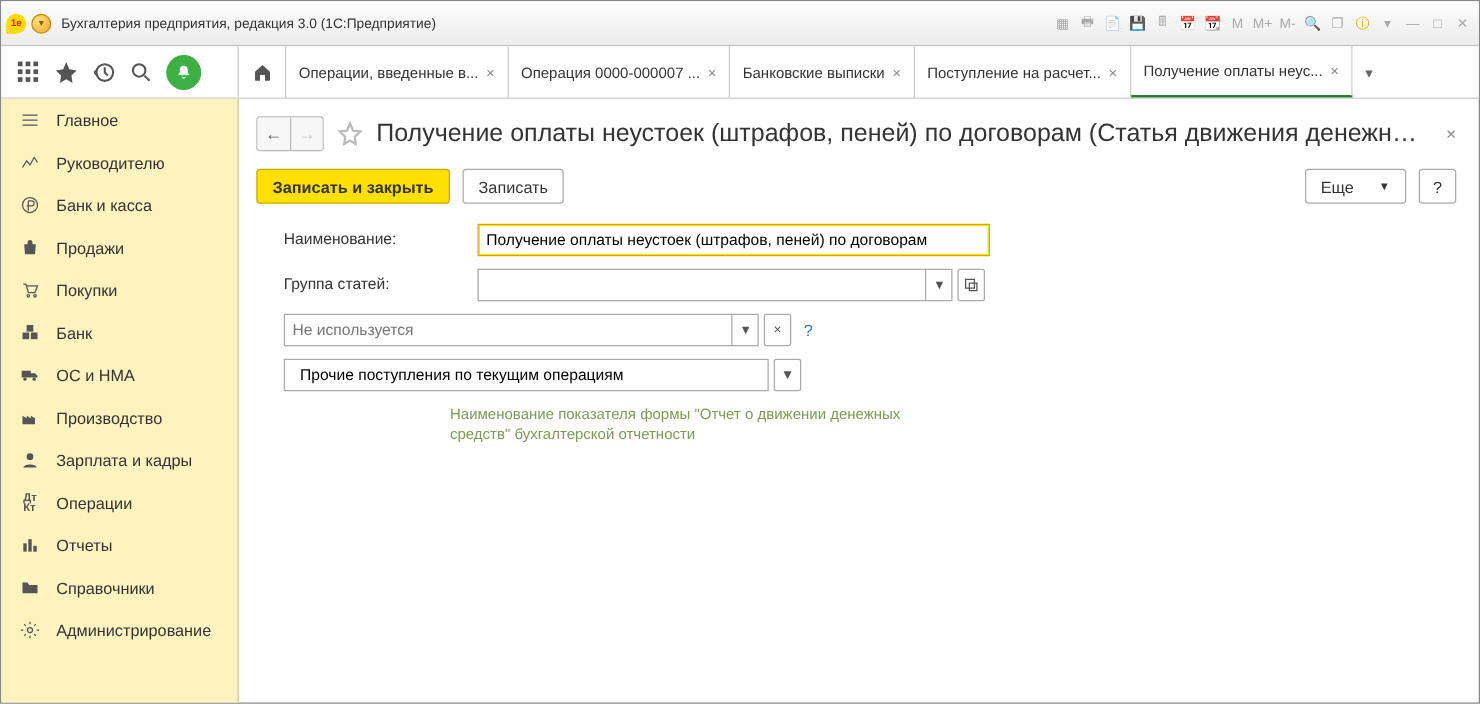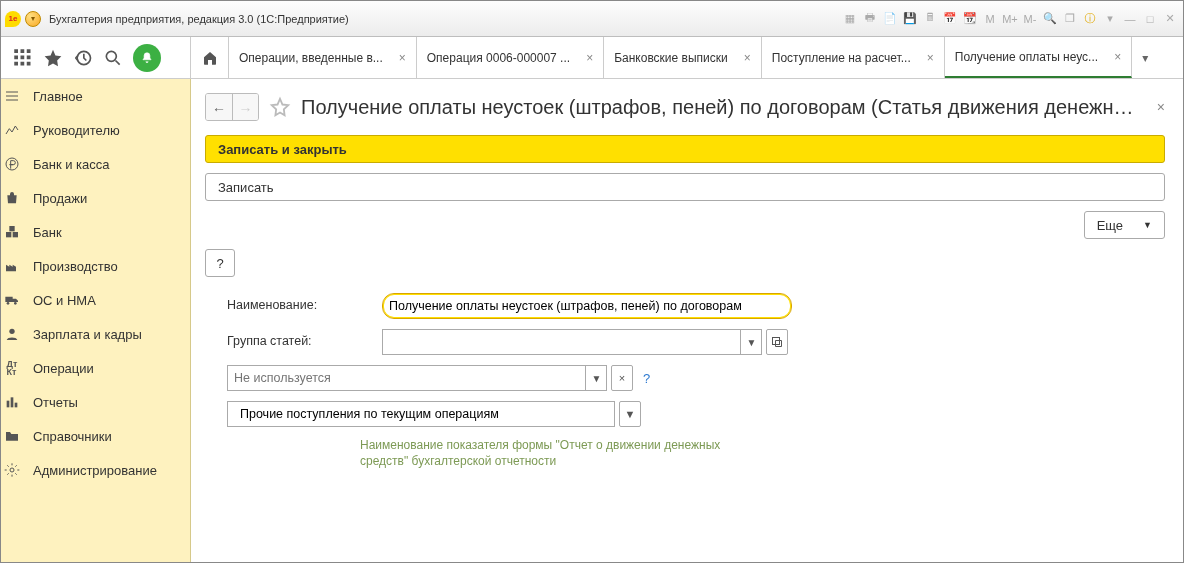--- a/index.html
+++ b/index.html
@@ -63,60 +63,60 @@
   .apps-icon, .star-icon, .history-icon, .search-icon-tb { width:20px;height:20px;display:flex;align-items:center;justify-content:center; color:#555;}
   .bell-circle {
     width:28px;height:28px;border-radius:50%;background:#3cb043;display:flex;align-items:center;justify-content:center;
   }
   .bell-circle svg{width:14px;height:14px;fill:#fff;stroke:#fff;}
   .toolbar-tabs { flex:1; display:flex; align-items:stretch; }
   .home-btn {
     width:38px;display:flex;align-items:center;justify-content:center;border-right:1px solid #ccc;
   }
   .tab {
-    display:flex;align-items:center;gap:16px;padding:0 10px;border-right:1px solid #ccc;
+    display:flex;align-items:center;gap:6px;padding:0 10px;border-right:1px solid #ccc;
     font-size:12px;color:#333;max-width:200px;cursor:default;
   }
   .tab.active { border-bottom:2px solid #2e7d32;}
   .tab .lbl {
     white-space:nowrap;overflow:hidden;text-overflow:ellipsis;max-width:150px;
   }
   .tab .x { color:#888; font-size:12px; }
   .tab-drop {
     width:26px;display:flex;align-items:center;justify-content:center;color:#666;
   }
 
   
   .layout { display:flex; height: calc(100% - 24px - 42px); }
   .sidebar {
     width:190px;background:#fef3c7;border-right:1px solid #d6c98a;
     background: #fef2bf;
   }
   .nav-item {
-    display:flex;align-items:center;gap:12px;height:34px;padding:0 2px;color:#333;font-size:13px;
+    display:flex;align-items:center;gap:12px;height:34px;padding:0 14px;color:#333;font-size:13px;
     cursor:default;
   }
   .nav-item .ic { width:18px;height:18px;display:flex;align-items:center;justify-content:center;color:#555;}
   .nav-item .ic svg{width:16px;height:16px;stroke:#555;fill:none;stroke-width:1.5;}
   .nav-item .ic.fill svg{fill:#555;stroke:none;}
 
   .content { flex:1; padding:14px 18px 0 14px; overflow:hidden; position:relative;}
   .page-head { display:flex; align-items:center; gap:10px; margin-bottom:14px;}
   .nav-arrows { display:flex; border:1px solid #bbb; border-radius:3px; overflow:hidden;}
   .nav-arrows .arrow-btn {
     width:26px;height:26px;display:flex;align-items:center;justify-content:center;background:#f7f7f7;color:#666;font-size:14px;
   }
   .nav-arrows .arrow-btn + .arrow-btn{border-left:1px solid #bbb;}
   .star-outline { width:22px;height:22px;color:#bbb; }
   .page-title {
     font-size:20px;color:#333;flex:1;white-space:nowrap;overflow:hidden;text-overflow:ellipsis;
   }
   .page-close { color:#888;font-size:14px; }
 
-  .cmdbar { display:flex; gap:10px; margin-bottom:16px; flex-direction:column;}
+  .cmdbar { display:flex; gap:10px; margin-bottom:16px; align-items:center;}
   .btn {
     height:28px;padding:0 12px;border:1px solid #aaa;border-radius:3px;background:#fff;font-size:13px;
     display:flex;align-items:center;cursor:default;
   }
   .btn.primary { background:#ffe000;border-color:#c9ab00;font-weight:bold;}
   .btn.more { margin-left:auto; gap:20px;}
   .btn.help { width:30px;justify-content:center;}
 
   .form-row { display:flex; align-items:flex-start; margin-bottom:10px;margin-left:22px; }
   .form-label { width:155px; font-size:12.5px; color:#333; padding-top:5px; line-height:1.2;}
@@ -212,21 +212,21 @@
     <div class="home-btn">
       <svg width="16" height="16" viewBox="0 0 24 24" fill="#555">
           <path d="M3 11l9-8 9 8v10a1 1 0 01-1 1h-5v-7h-6v7H4a1 1 0 01-1-1z"></path>
         </svg>
     </div>
     <div class="tab">
       <span class="lbl">Операции, введенные в...</span>
       <span class="x">×</span>
     </div>
     <div class="tab">
-      <span class="lbl">Операция 0006-000007 ...</span>
+      <span class="lbl">Операция 0000-000007 ...</span>
       <span class="x">×</span>
     </div>
     <div class="tab">
       <span class="lbl">Банковские выписки</span>
       <span class="x">×</span>
     </div>
     <div class="tab">
       <span class="lbl">Поступление на расчет...</span>
       <span class="x">×</span>
     </div>
@@ -267,46 +267,56 @@
     </div>
     <div class="nav-item">
       <span class="ic fill">
           <svg viewBox="0 0 24 24">
             <path d="M5 8h14l-1 12H6zM9 8V6a3 3 0 016 0v2"></path>
           </svg>
         </span>
       <span>Продажи</span>
     </div>
     <div class="nav-item">
+      <span class="ic">
+          <svg viewBox="0 0 24 24">
+            <path d="M4 5h3l3 10h8l3-8H8"></path>
+            <circle cx="10" cy="19" r="1.5"></circle>
+            <circle cx="18" cy="19" r="1.5"></circle>
+          </svg>
+        </span>
+      <span>Покупки</span>
+    </div>
+    <div class="nav-item">
       <span class="ic fill">
           <svg viewBox="0 0 24 24">
             <rect x="3" y="12" width="8" height="8"></rect>
             <rect x="13" y="12" width="8" height="8"></rect>
             <rect x="8" y="3" width="8" height="8"></rect>
           </svg>
         </span>
       <span>Банк</span>
     </div>
     <div class="nav-item">
       <span class="ic fill">
           <svg viewBox="0 0 24 24">
-            <path d="M3 20V10l5 3V10l5 3V10l5 3v7z"></path>
-          </svg>
-        </span>
-      <span>Производство</span>
-    </div>
-    <div class="nav-item">
-      <span class="ic fill">
-          <svg viewBox="0 0 24 24">
             <path d="M2 7h11v8H2zM13 10h5l3 3v2h-8z"></path>
             <circle cx="6" cy="17" r="2"></circle>
             <circle cx="17" cy="17" r="2"></circle>
           </svg>
         </span>
       <span>ОС и НМА</span>
+    </div>
+    <div class="nav-item">
+      <span class="ic fill">
+          <svg viewBox="0 0 24 24">
+            <path d="M3 20V10l5 3V10l5 3V10l5 3v7z"></path>
+          </svg>
+        </span>
+      <span>Производство</span>
     </div>
     <div class="nav-item">
       <span class="ic fill">
           <svg viewBox="0 0 24 24">
             <circle cx="12" cy="8" r="4"></circle>
             <path d="M4 21c1-5 15-5 16 0z"></path>
           </svg>
         </span>
       <span>Зарплата и кадры</span>
     </div>
@@ -370,21 +380,21 @@
           <span style="font-size:9px;">▼</span>
         </div>
       <div class="btn help">
           <span>?</span>
         </div>
     </div>
 
     <div class="form-row">
       <div class="form-label">Наименование:</div>
       <div class="form-field">
-        <input class="input hl" style="width: 410px; border-radius: 12px;" value="Получение оплаты неустоек (штрафов, пеней) по договорам">
+        <input class="input hl" style="width: 410px;" value="Получение оплаты неустоек (штрафов, пеней) по договорам">
       </div>
     </div>
 
     <div class="form-row">
       <div class="form-label">Группа статей:</div>
       <div class="form-field">
         <div class="select-wrap">
           <input class="input" value="" style="">
           <div class="select-caret">▼</div>
         </div>

